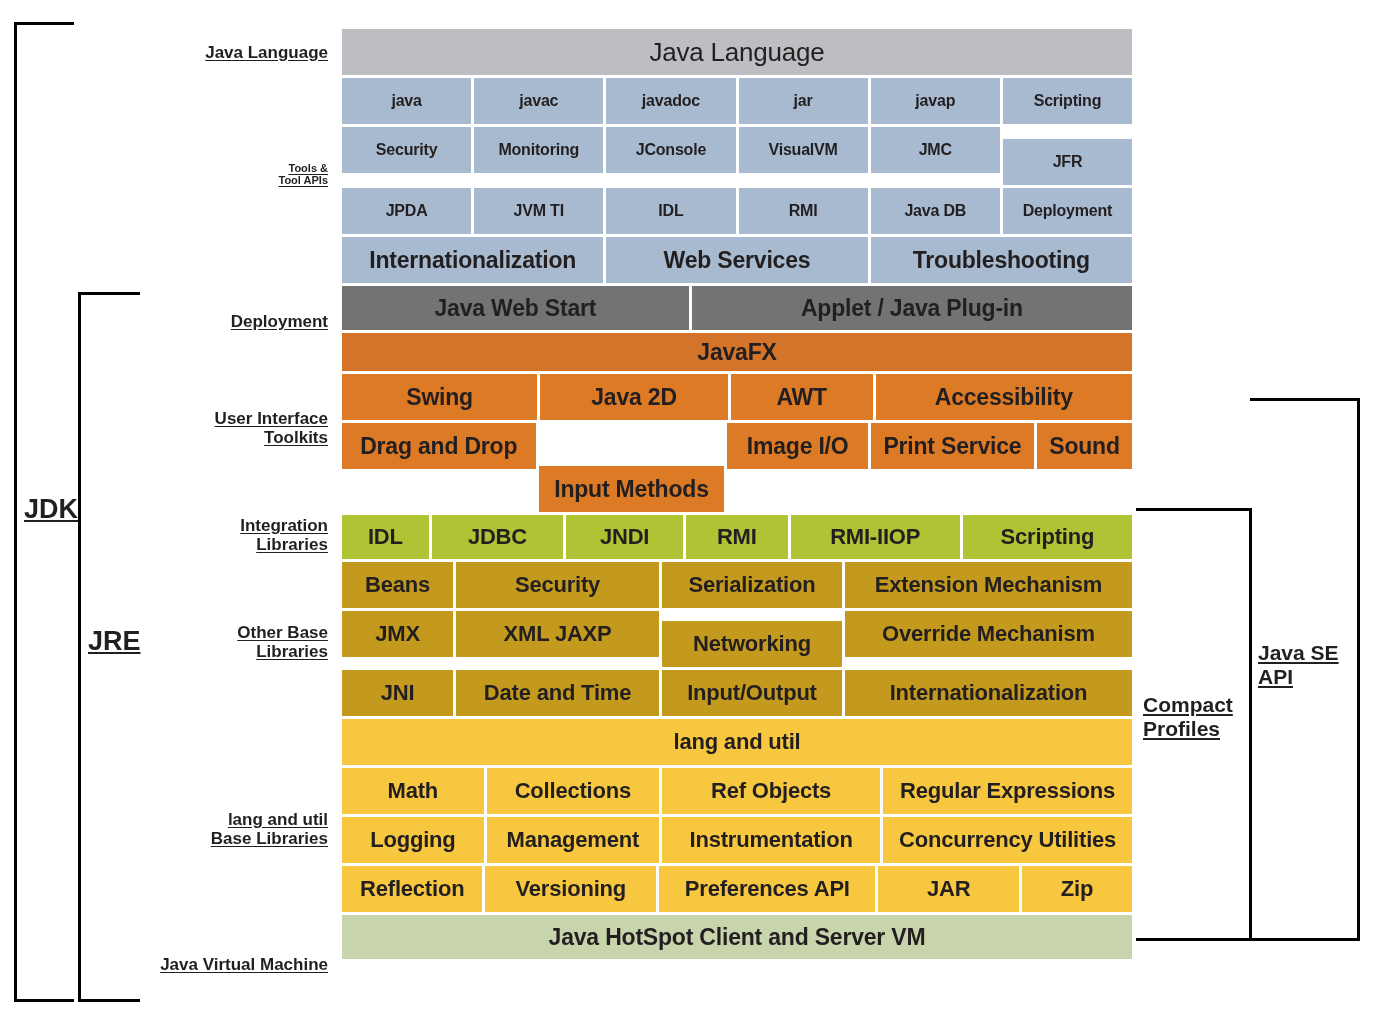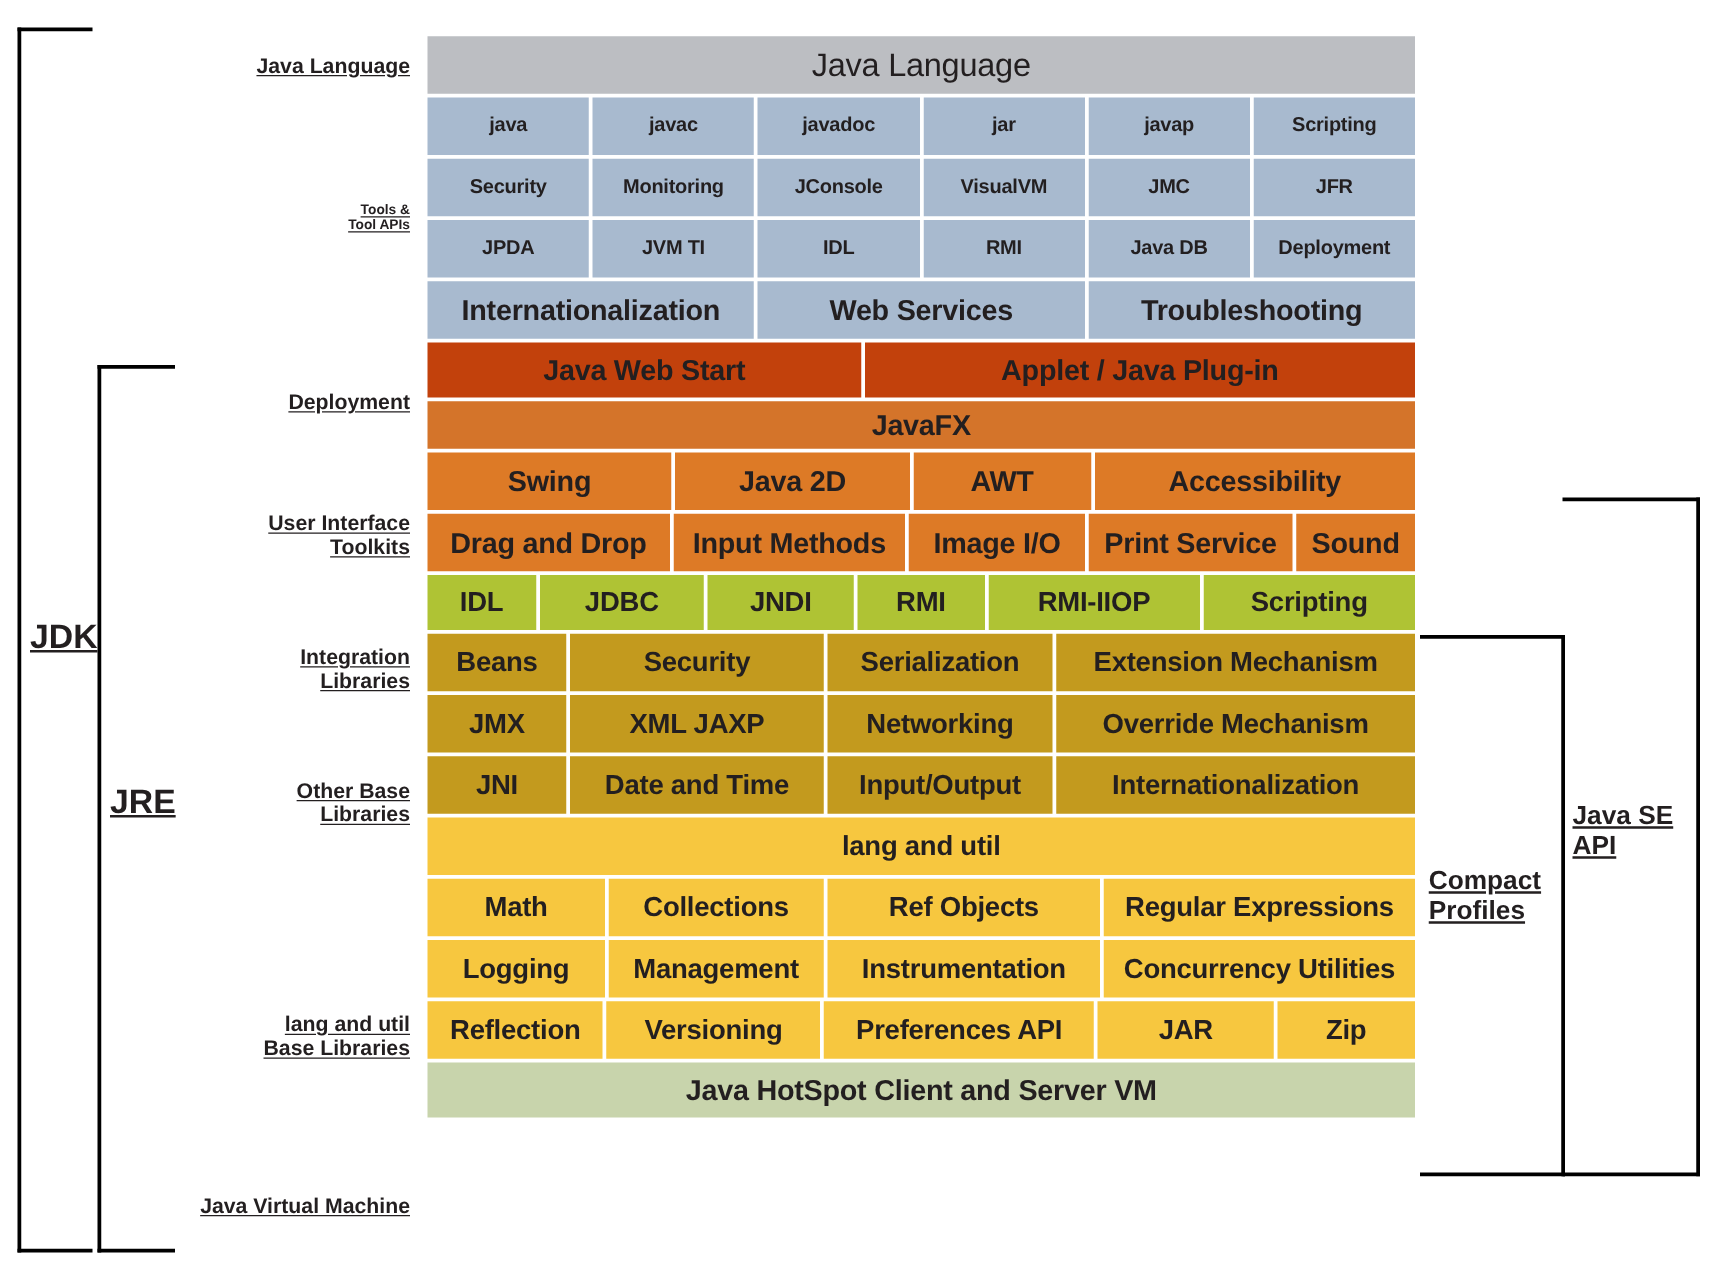--- a/index.html
+++ b/index.html
@@ -64,21 +64,21 @@
     letter-spacing: -0.2px;
     padding: 0 2px;
     margin-right: 3px;
     overflow: hidden;
   }
   .cell:last-child { margin-right: 0; }
 
   
   .c-gray      { background: #bcbec2; }
   .c-blue      { background: #a8bacf; }
-  .c-deploy    { background: #c2410c; }
+  .c-deploy    { background: #737373; }
   .c-fx        { background: #d4742a; }
   .c-ui        { background: #dd7a26; }
   .c-green     { background: #afc334; }
   .c-gold      { background: #c39a1e; }
   .c-yellow    { background: #f7c73f; }
   .c-vm        { background: #c8d4ac; }
 
   .h-lang   { height: 46px; font-size: 26px; font-weight: normal; }
   .h-tool   { height: 46px; font-size: 16px; }
   .h-tool-w { height: 46px; font-size: 23px; }
@@ -155,21 +155,21 @@
         <div class="cell c-blue h-tool" style="flex: 1 1 0px;">jar</div>
         <div class="cell c-blue h-tool" style="flex: 1 1 0px;">javap</div>
         <div class="cell c-blue h-tool" style="flex: 1 1 0px;">Scripting</div>
       </div>
     <div class="row" id="row-tools_2">
         <div class="cell c-blue h-tool" style="flex: 1 1 0px;">Security</div>
         <div class="cell c-blue h-tool" style="flex: 1 1 0px;">Monitoring</div>
         <div class="cell c-blue h-tool" style="flex: 1 1 0px;">JConsole</div>
         <div class="cell c-blue h-tool" style="flex: 1 1 0px;">VisualVM</div>
         <div class="cell c-blue h-tool" style="flex: 1 1 0px;">JMC</div>
-        <div class="cell c-blue h-tool" style="flex: 1 1 0px;">JFR</div>
+        <div class="cell c-blue h-tool" style="flex: 1 1 0px; margin-top: 12px;">JFR</div>
       </div>
     <div class="row" id="row-tools_3">
         <div class="cell c-blue h-tool" style="flex: 1 1 0px;">JPDA</div>
         <div class="cell c-blue h-tool" style="flex: 1 1 0px;">JVM TI</div>
         <div class="cell c-blue h-tool" style="flex: 1 1 0px;">IDL</div>
         <div class="cell c-blue h-tool" style="flex: 1 1 0px;">RMI</div>
         <div class="cell c-blue h-tool" style="flex: 1 1 0px;">Java DB</div>
         <div class="cell c-blue h-tool" style="flex: 1 1 0px;">Deployment</div>
       </div>
     <div class="row" id="row-tools_4">
@@ -188,21 +188,21 @@
       </div>
 
     <div class="row" id="row-ui_1">
         <div class="cell c-ui h-ui" style="flex: 25 1 0px;">Swing</div>
         <div class="cell c-ui h-ui" style="flex: 24 1 0px;">Java 2D</div>
         <div class="cell c-ui h-ui" style="flex: 18 1 0px;">AWT</div>
         <div class="cell c-ui h-ui" style="flex: 33 1 0px;">Accessibility</div>
       </div>
     <div class="row" id="row-ui_2">
         <div class="cell c-ui h-ui" style="flex: 25 1 0px;">Drag and Drop</div>
-        <div class="cell c-ui h-ui" style="flex: 24 1 0px;">Input Methods</div>
+        <div class="cell c-ui h-ui" style="flex: 24 1 0px; margin-top: 43px;">Input Methods</div>
         <div class="cell c-ui h-ui" style="flex: 18 1 0px;">Image I/O</div>
         <div class="cell c-ui h-ui" style="flex: 21 1 0px;">Print Service</div>
         <div class="cell c-ui h-ui" style="flex: 12 1 0px;">Sound</div>
       </div>
 
     <div class="row" id="row-integration">
         <div class="cell c-green h-int" style="flex: 11 1 0px;">IDL</div>
         <div class="cell c-green h-int" style="flex: 17 1 0px;">JDBC</div>
         <div class="cell c-green h-int" style="flex: 15 1 0px;">JNDI</div>
         <div class="cell c-green h-int" style="flex: 13 1 0px;">RMI</div>
@@ -212,21 +212,21 @@
 
     <div class="row" id="row-other_base_1">
         <div class="cell c-gold h-base" style="flex: 14 1 0px;">Beans</div>
         <div class="cell c-gold h-base" style="flex: 26 1 0px;">Security</div>
         <div class="cell c-gold h-base" style="flex: 23 1 0px;">Serialization</div>
         <div class="cell c-gold h-base" style="flex: 37 1 0px;">Extension Mechanism</div>
       </div>
     <div class="row" id="row-other_base_2">
         <div class="cell c-gold h-base" style="flex: 14 1 0px;">JMX</div>
         <div class="cell c-gold h-base" style="flex: 26 1 0px;">XML JAXP</div>
-        <div class="cell c-gold h-base" style="flex: 23 1 0px;">Networking</div>
+        <div class="cell c-gold h-base" style="flex: 23 1 0px; margin-top: 10px;">Networking</div>
         <div class="cell c-gold h-base" style="flex: 37 1 0px;">Override Mechanism</div>
       </div>
     <div class="row" id="row-other_base_3">
         <div class="cell c-gold h-base" style="flex: 14 1 0px;">JNI</div>
         <div class="cell c-gold h-base" style="flex: 26 1 0px;">Date and Time</div>
         <div class="cell c-gold h-base" style="flex: 23 1 0px;">Input/Output</div>
         <div class="cell c-gold h-base" style="flex: 37 1 0px;">Internationalization</div>
       </div>
 
     <div class="row" id="row-lang_util_header">

